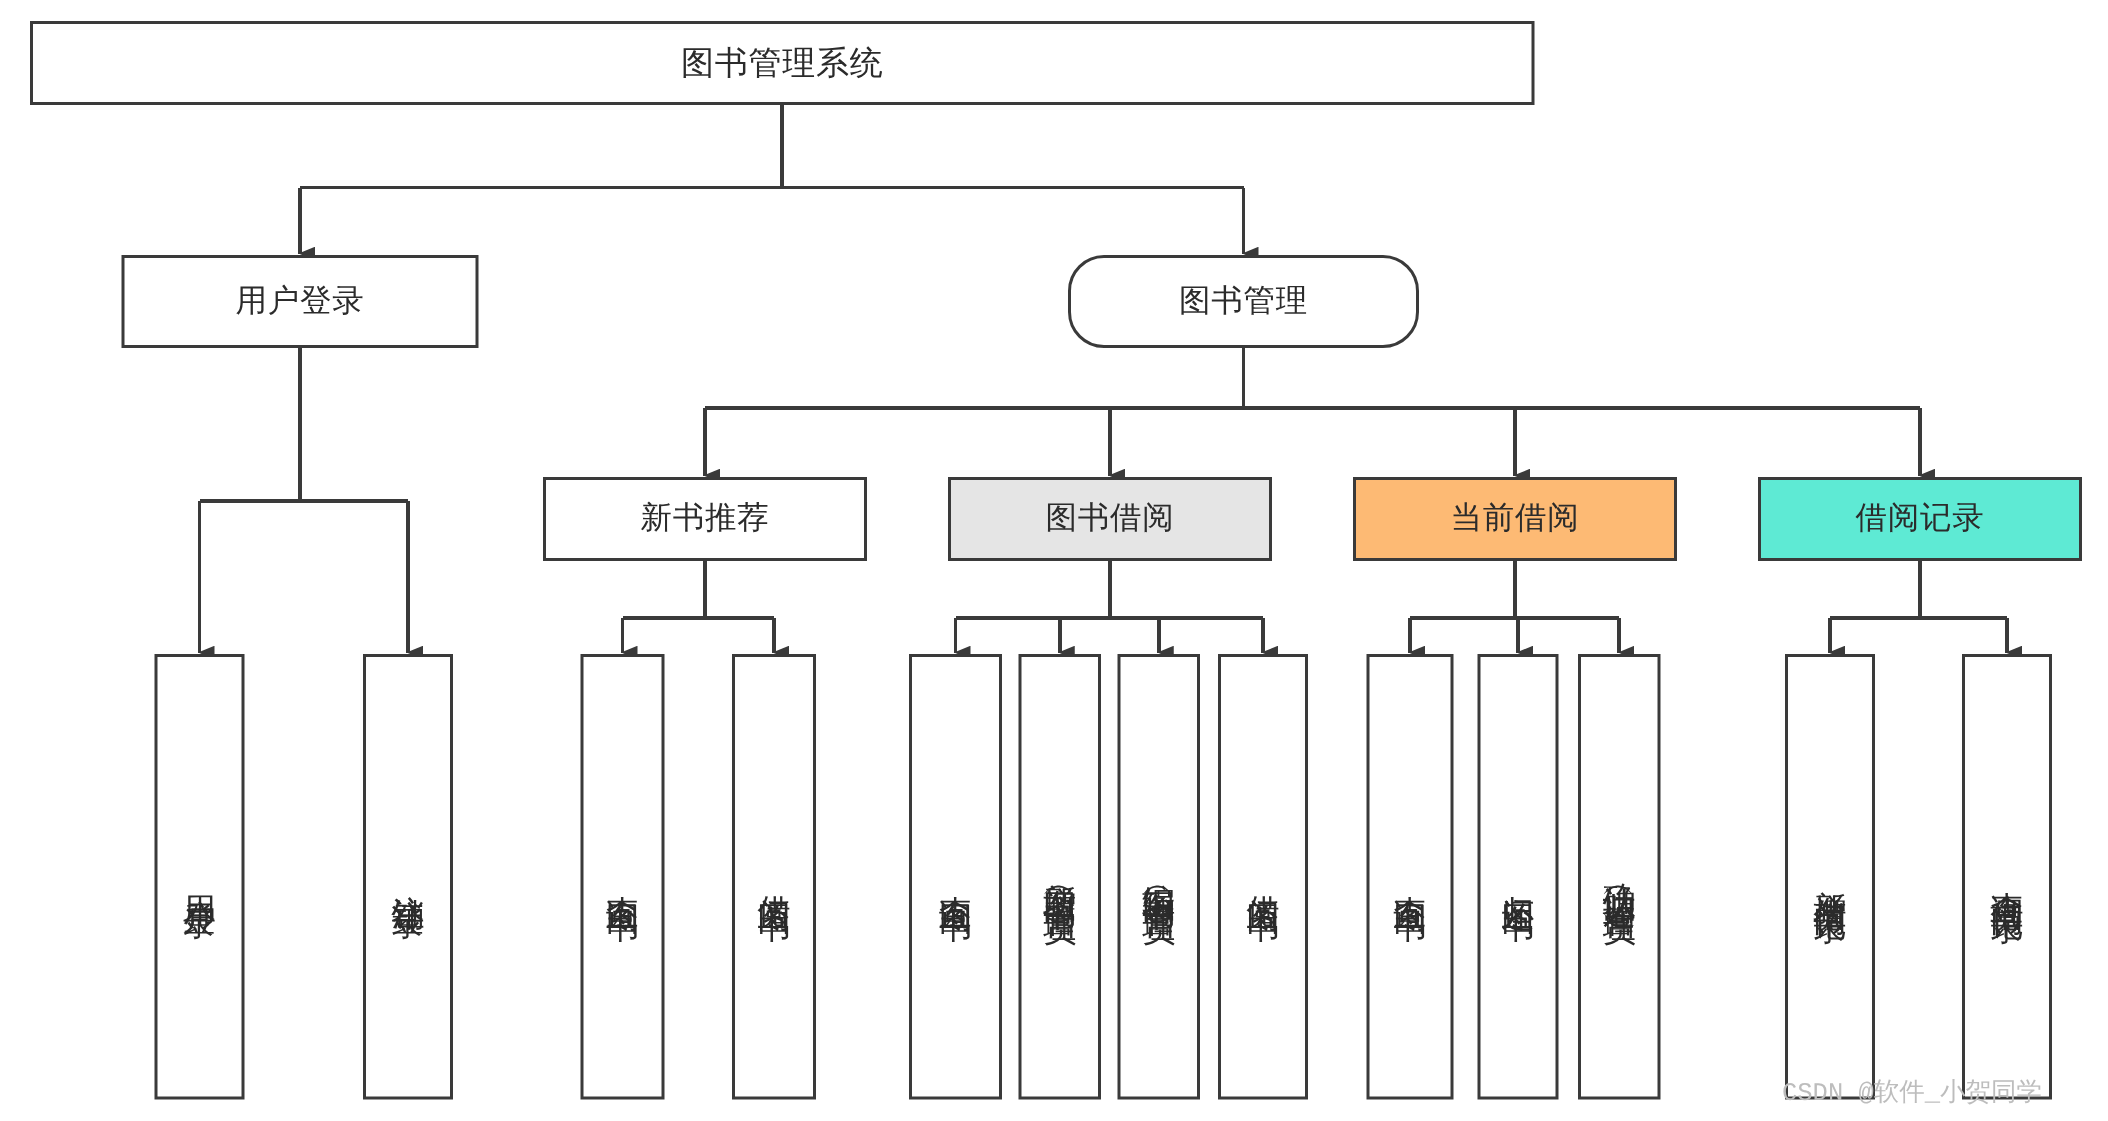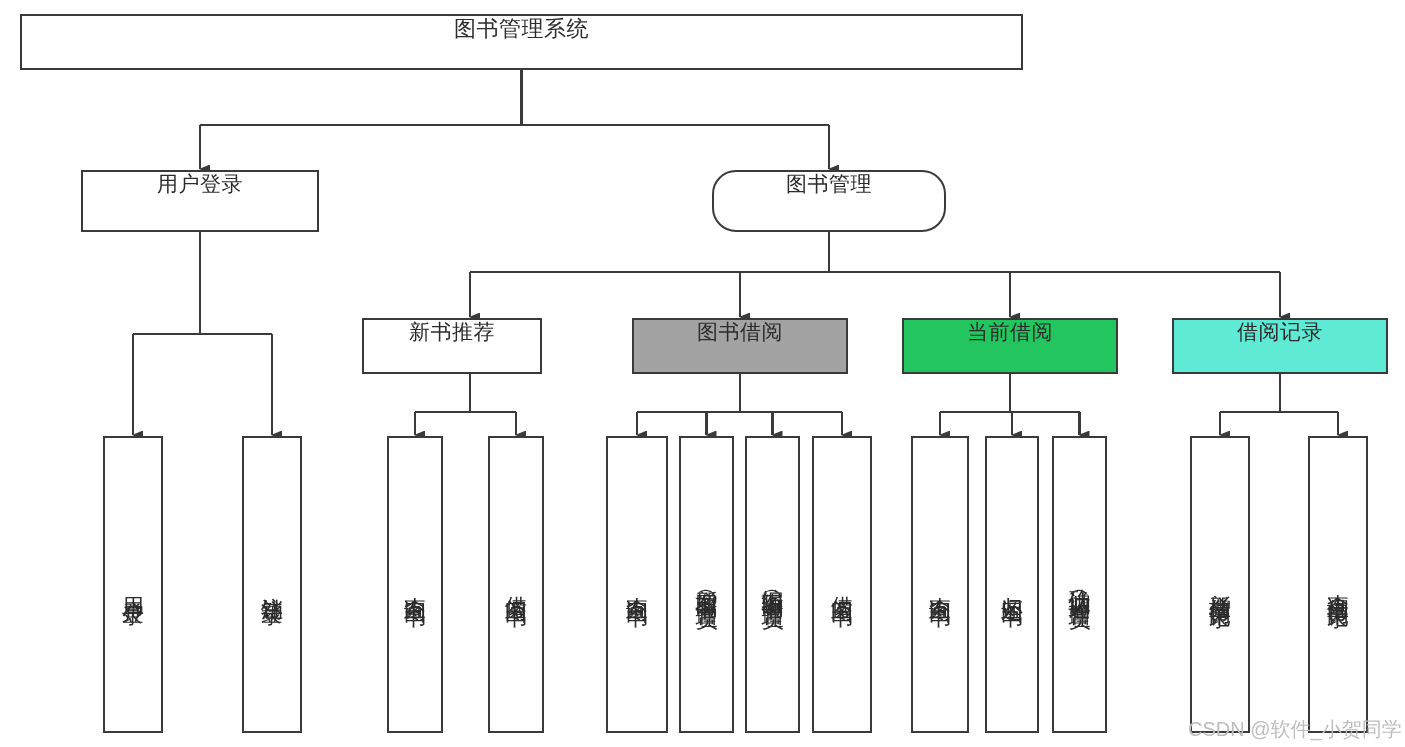--- a/index.html
+++ b/index.html
@@ -25,20 +25,21 @@
     width: 1405px;
     height: 747px;
     pointer-events: none;
   }
   .node {
     position: absolute;
     box-sizing: border-box;
     background: #ffffff;
     border: 2px solid #3a3a3a;
     display: flex;
+    align-items: center;
     justify-content: center;
     overflow: hidden;
   }
   .node .label {
     color: #2b2b2b;
     font-family: "Liberation Sans", "DejaVu Sans", sans-serif;
     line-height: 1.18;
     text-align: center;
     letter-spacing: 0.5px;
     white-space: pre-wrap;
@@ -56,22 +57,22 @@
     font-size: 22px;
     letter-spacing: 3px;
     max-height: 100%;
   }
   .node.root .label {
     font-size: 22px;
   }
   #watermark {
     position: absolute;
     color: #bdbdbd;
-    font-size: 20px;
-    font-family: Liberation Sans, sans-serif;
+    font-size: 17px;
+    font-family: Liberation Mono, monospace;
     white-space: nowrap;
     user-select: none;
   }
 </style>
 </head>
 <body>
 
 <div id="diagram-root">
   <svg class="wires" viewBox="0 0 1405 747">
     <defs>
@@ -118,27 +119,27 @@
   <div id="nodes-layer">
       <div class="node horiz root" style="left: 20px; top: 14px; width: 1003px; height: 56px; border-color: rgb(58, 58, 58); background: rgb(255, 255, 255);">
         <span class="label" style="color: rgb(43, 43, 43);">图书管理系统</span>
       </div>
       <div class="node horiz" style="left: 81px; top: 170px; width: 238px; height: 62px; border-color: rgb(58, 58, 58); background: rgb(255, 255, 255);">
         <span class="label" style="color: rgb(43, 43, 43);">用户登录</span>
       </div>
       <div class="node horiz" style="left: 712px; top: 170px; width: 234px; height: 62px; border-color: rgb(58, 58, 58); background: rgb(255, 255, 255); border-radius: 24px;">
         <span class="label" style="color: rgb(43, 43, 43);">图书管理</span>
       </div>
-      <div class="node horiz" style="left: 362px; top: 318px; width: 180px; height: 56px; border-color: rgb(58, 58, 58); background: rgb(255, 255, 255);">
+      <div class="node horiz" style="left: 362px; top: 318px; width: 216px; height: 56px; border-color: rgb(58, 58, 58); background: rgb(255, 255, 255);">
         <span class="label" style="color: rgb(43, 43, 43);">新书推荐</span>
       </div>
-      <div class="node horiz" style="left: 632px; top: 318px; width: 216px; height: 56px; border-color: rgb(58, 58, 58); background: #a3a3a3;">
+      <div class="node horiz" style="left: 632px; top: 318px; width: 216px; height: 56px; border-color: rgb(58, 58, 58); background: #e5e5e5;">
         <span class="label" style="color: rgb(43, 43, 43);">图书借阅</span>
       </div>
-      <div class="node horiz" style="left: 902px; top: 318px; width: 216px; height: 56px; border-color: rgb(58, 58, 58); background: #22c55e;">
+      <div class="node horiz" style="left: 902px; top: 318px; width: 216px; height: 56px; border-color: rgb(58, 58, 58); background: #fdba74;">
         <span class="label" style="color: rgb(43, 43, 43);">当前借阅</span>
       </div>
       <div class="node horiz" style="left: 1172px; top: 318px; width: 216px; height: 56px; border-color: rgb(58, 58, 58); background: #5eead4;">
         <span class="label" style="color: rgb(43, 43, 43);">借阅记录</span>
       </div>
       <div class="node vert" style="left: 103px; top: 436px; width: 60px; height: 297px; border-color: rgb(58, 58, 58); background: rgb(255, 255, 255);">
         <span class="label" style="color: rgb(43, 43, 43);">用户登录</span>
       </div>
       <div class="node vert" style="left: 242px; top: 436px; width: 60px; height: 297px; border-color: rgb(58, 58, 58); background: rgb(255, 255, 255);">
         <span class="label" style="color: rgb(43, 43, 43);">注销登录</span>

